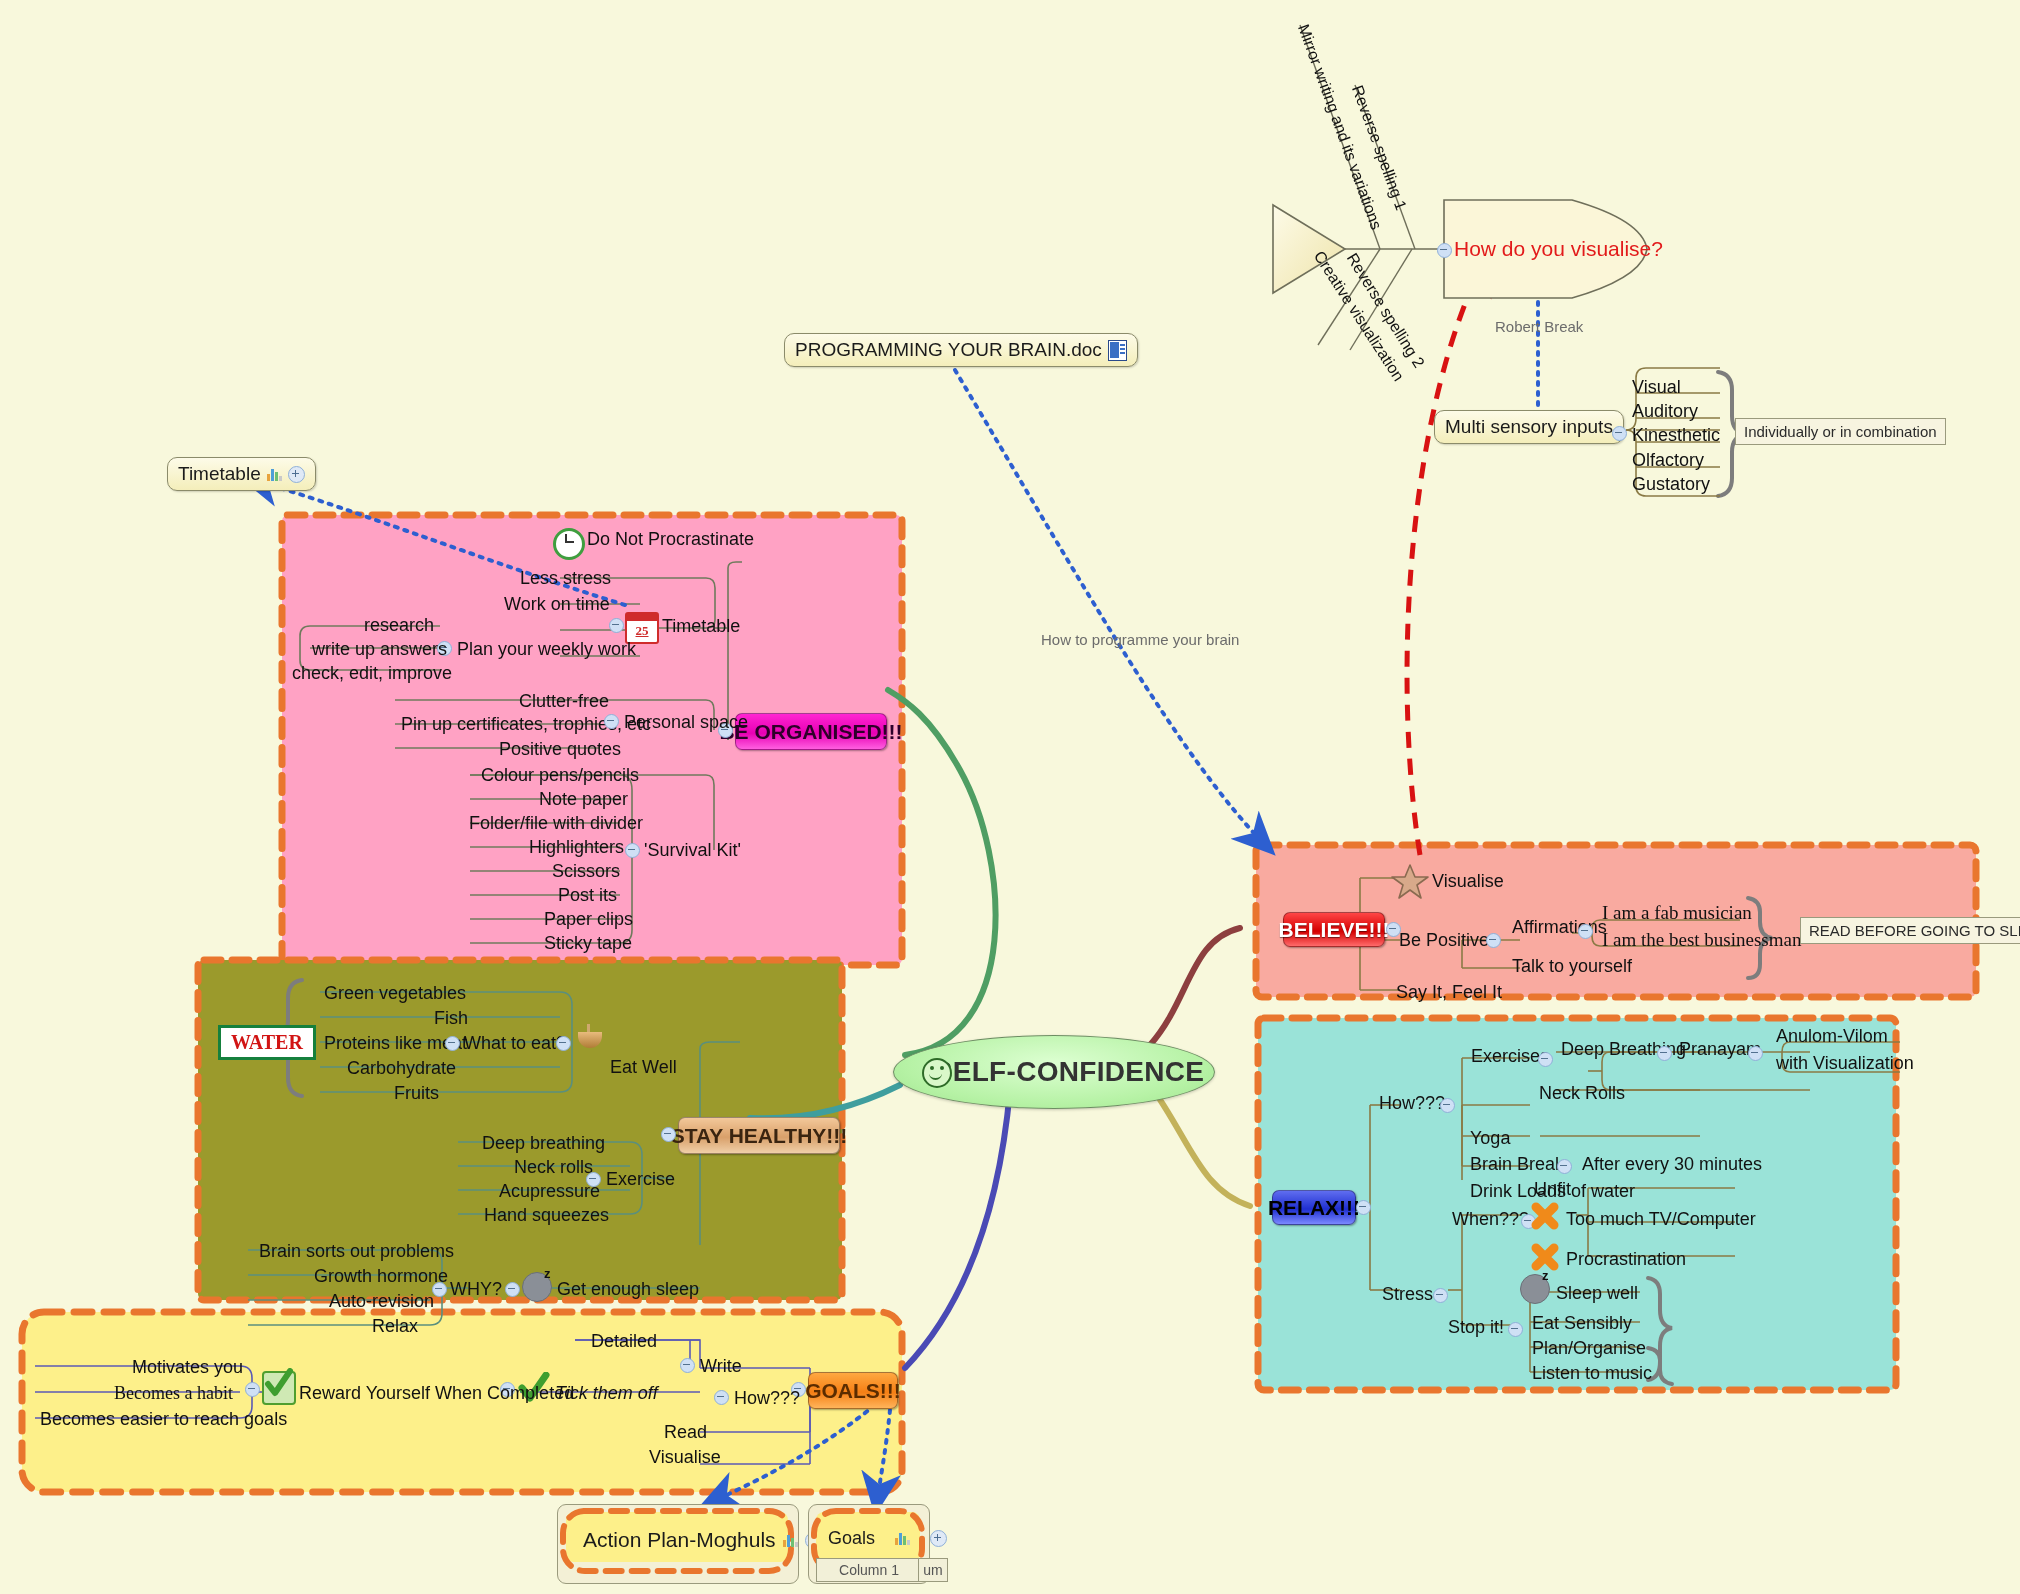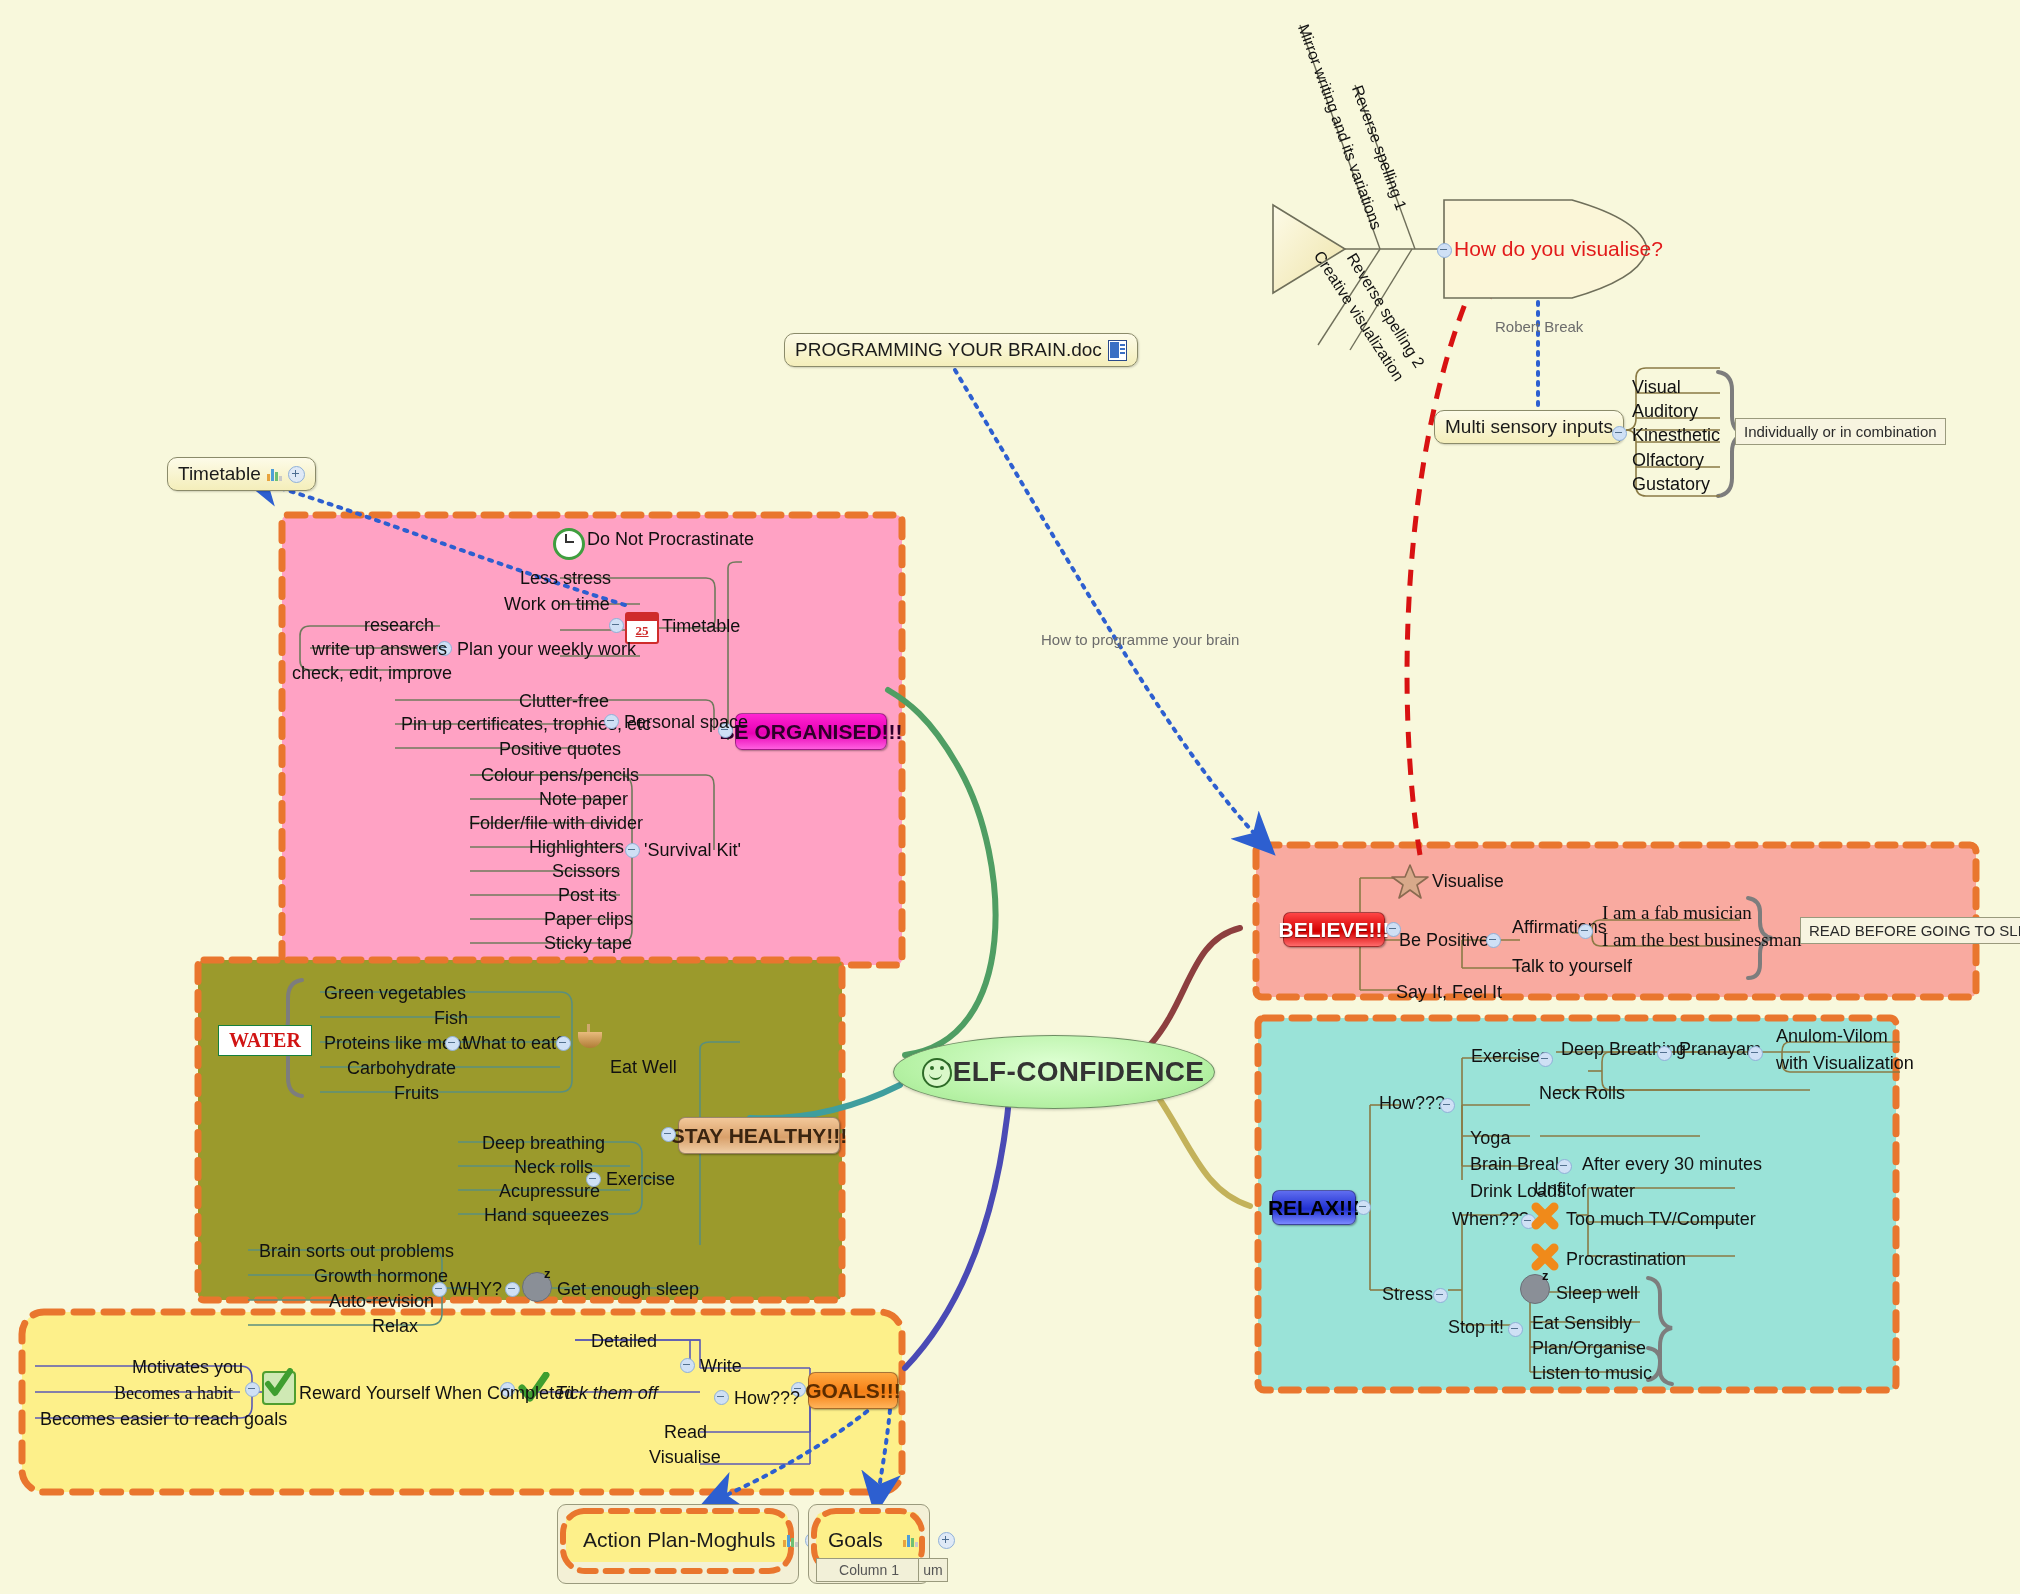--- a/index.html
+++ b/index.html
@@ -452,21 +452,21 @@
 <div class="leaf" style="left:540px;top:908px;">Paper clips</div>
 <div class="leaf" style="left:540px;top:932px;">Sticky tape</div>
 <div class="bullet" style="left:625px;top:843px;"></div>
 <div class="leaf" style="left:640px;top:839px;">'Survival Kit'</div>
 
 <div class="pill" id="pill-healthy" style="left:678px;top:1117px;width:160px;height:35px;">
   <span>STAY HEALTHY!!!</span>
 </div>
 <div class="bullet" style="left:661px;top:1127px;"></div>
 
-<div class="abs" style="left:218px;top:1025px;background:#fff;border:1px solid #15803d;padding:3px 10px;font-size:20px;font-weight:bold;color:#d11414;font-family:'Liberation Serif',serif;">WATER</div>
+<div class="abs" style="left:218px;top:1025px;background:#fff;border:3px solid #15803d;padding:3px 10px;font-size:20px;font-weight:bold;color:#d11414;font-family:'Liberation Serif',serif;">WATER</div>
 
 <div class="leaf" style="left:320px;top:982px;">Green vegetables</div>
 <div class="leaf" style="left:402px;top:1007px;margin-left:28px;">Fish</div>
 <div class="leaf" style="left:320px;top:1032px;">Proteins like meat</div>
 <div class="leaf" style="left:343px;top:1057px;">Carbohydrate</div>
 <div class="leaf" style="left:390px;top:1082px;">Fruits</div>
 
 <div class="bullet" style="left:445px;top:1036px;"></div>
 <div class="leaf" style="left:460px;top:1032px;">What to eat?</div>
 <div class="bullet" style="left:556px;top:1036px;"></div>
@@ -614,21 +614,21 @@
     <i style="left:12px;height:5px;background:#c9c9c9;"></i>
   </span>
   <span class="plus-ico"></span>
 </div>
 
 <div class="abs" style="left:808px;top:1504px;width:120px;height:78px;background:#f3f0d6;border:1px solid #9a9a7d;border-radius:9px;"></div>
 <div class="abs" style="left:816px;top:1512px;width:104px;height:50px;background:#fdf08a;border-radius:8px;"></div>
 <svg class="abs" style="left:811px;top:1508px;width:114px;height:66px;">
   <rect x="3" y="3" width="108" height="60" rx="22" fill="none" stroke="#e9762e" stroke-width="6" stroke-dasharray="16 10" stroke-linecap="round"></rect>
 </svg>
-<div class="abs" style="left:828px;top:1528px;display:flex;align-items:center;gap:20px;font-size:21px;color:#1b1b1b;">
+<div class="abs" style="left:828px;top:1528px;display:flex;align-items:center;gap:20px;font-size:18px;color:#1b1b1b;">
   <span>Goals</span>
   <span class="chart-ico">
     <i style="left:0;height:7px;background:#e8a33d;"></i>
     <i style="left:4px;height:12px;background:#4f9ed8;"></i>
     <i style="left:8px;height:9px;background:#6fbf73;"></i>
     <i style="left:12px;height:5px;background:#c9c9c9;"></i>
   </span>
   <span class="plus-ico"></span>
 </div>
 <div class="tblstub" style="left:816px;top:1558px;width:104px;height:22px;display:flex;align-items:center;justify-content:center;">

